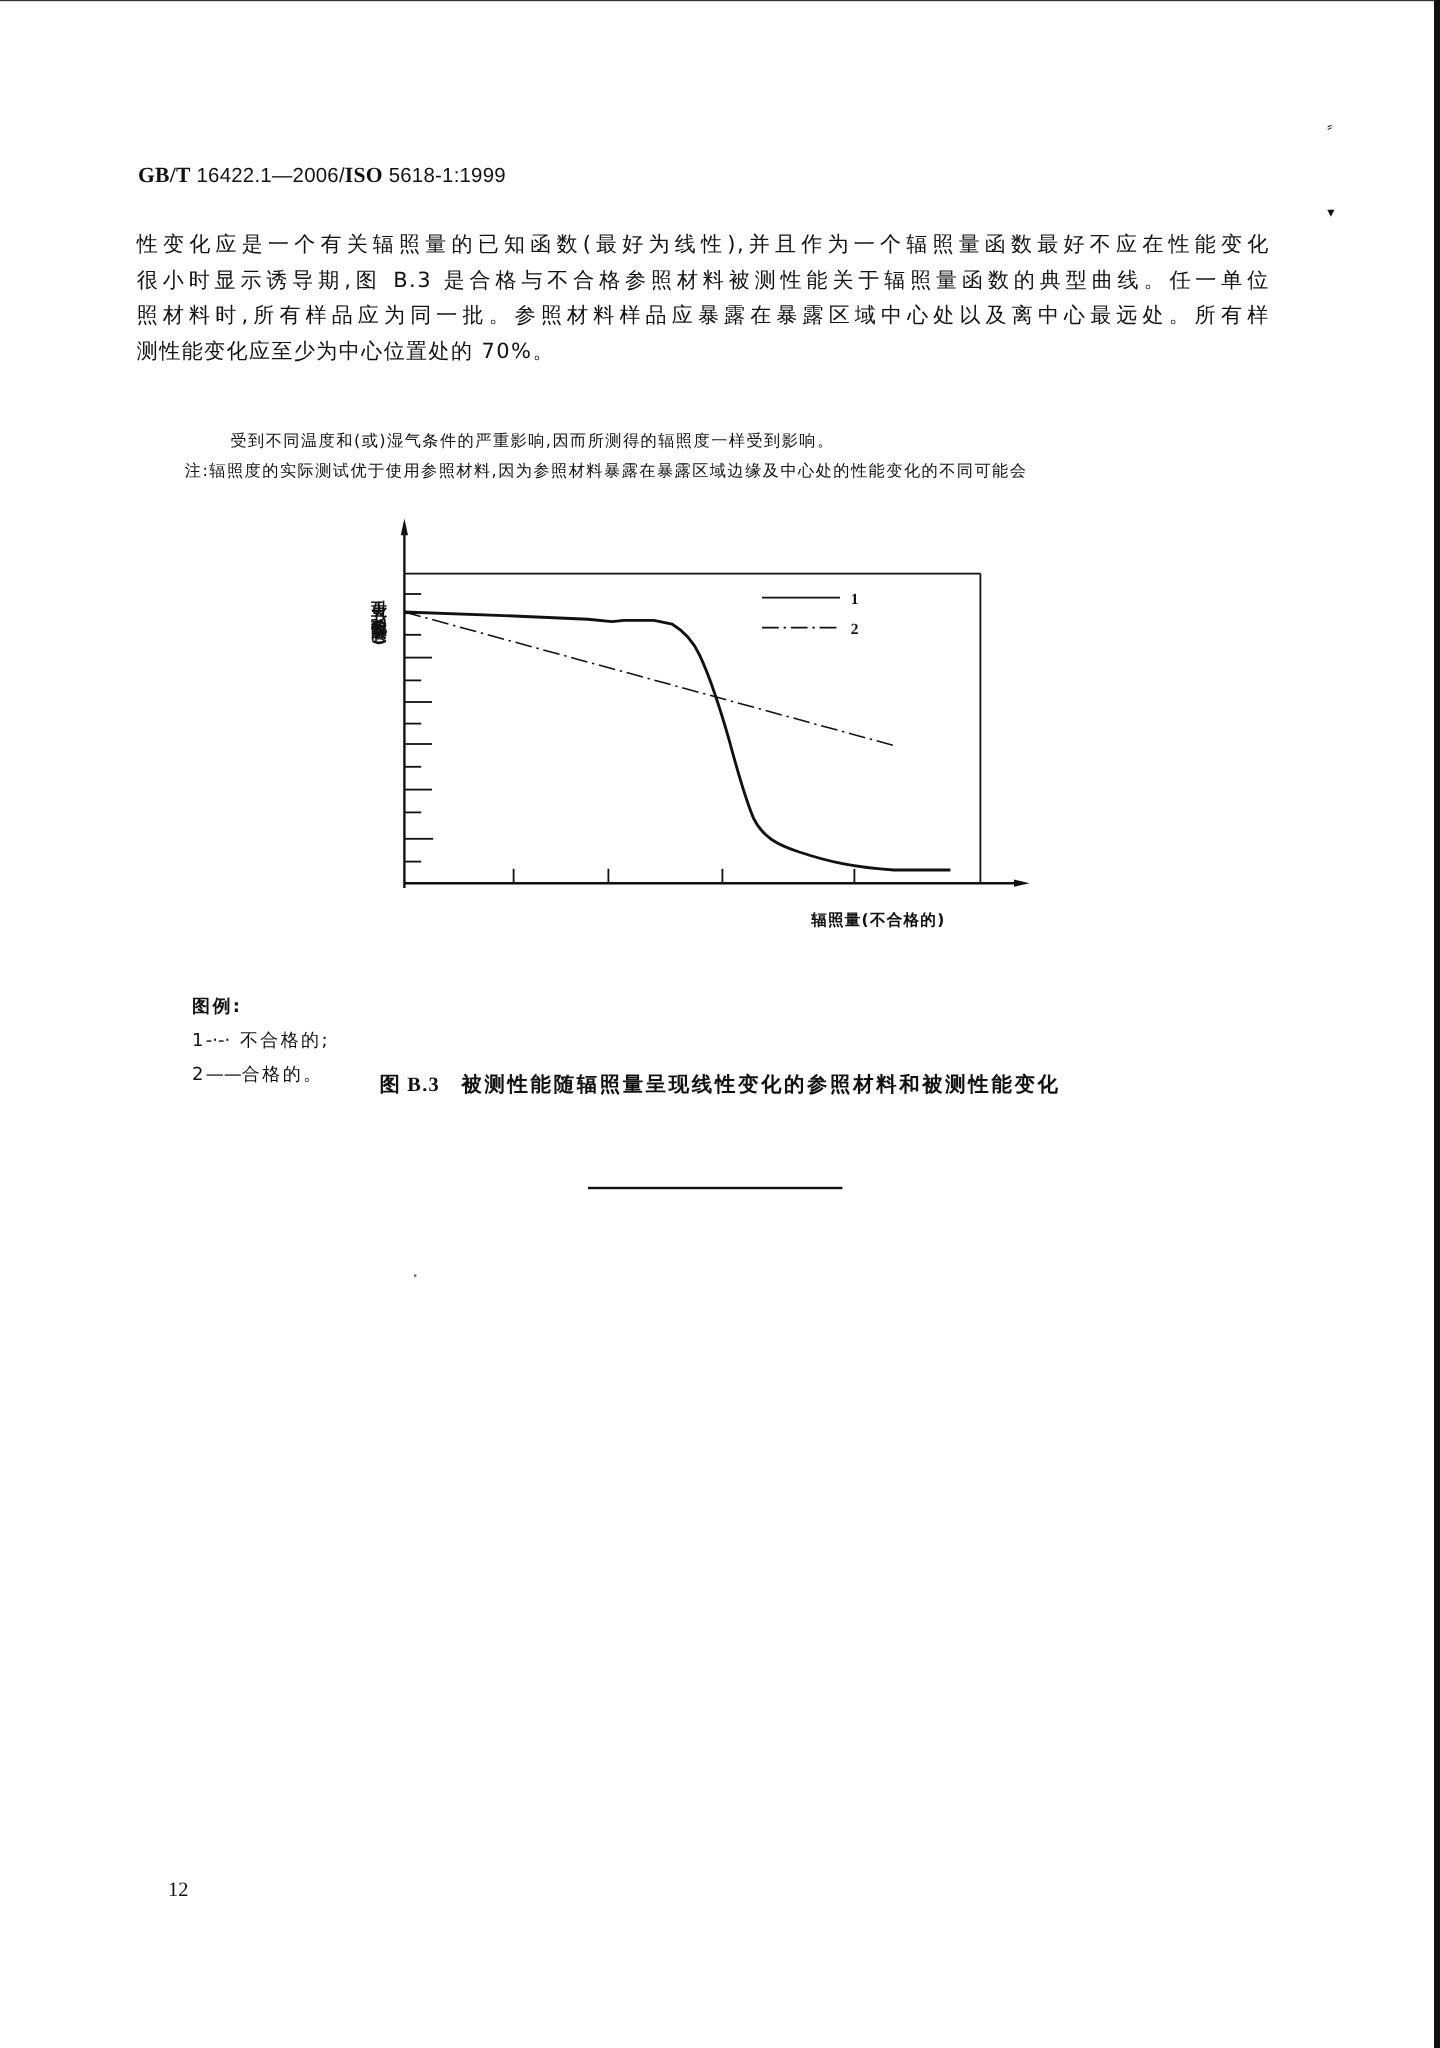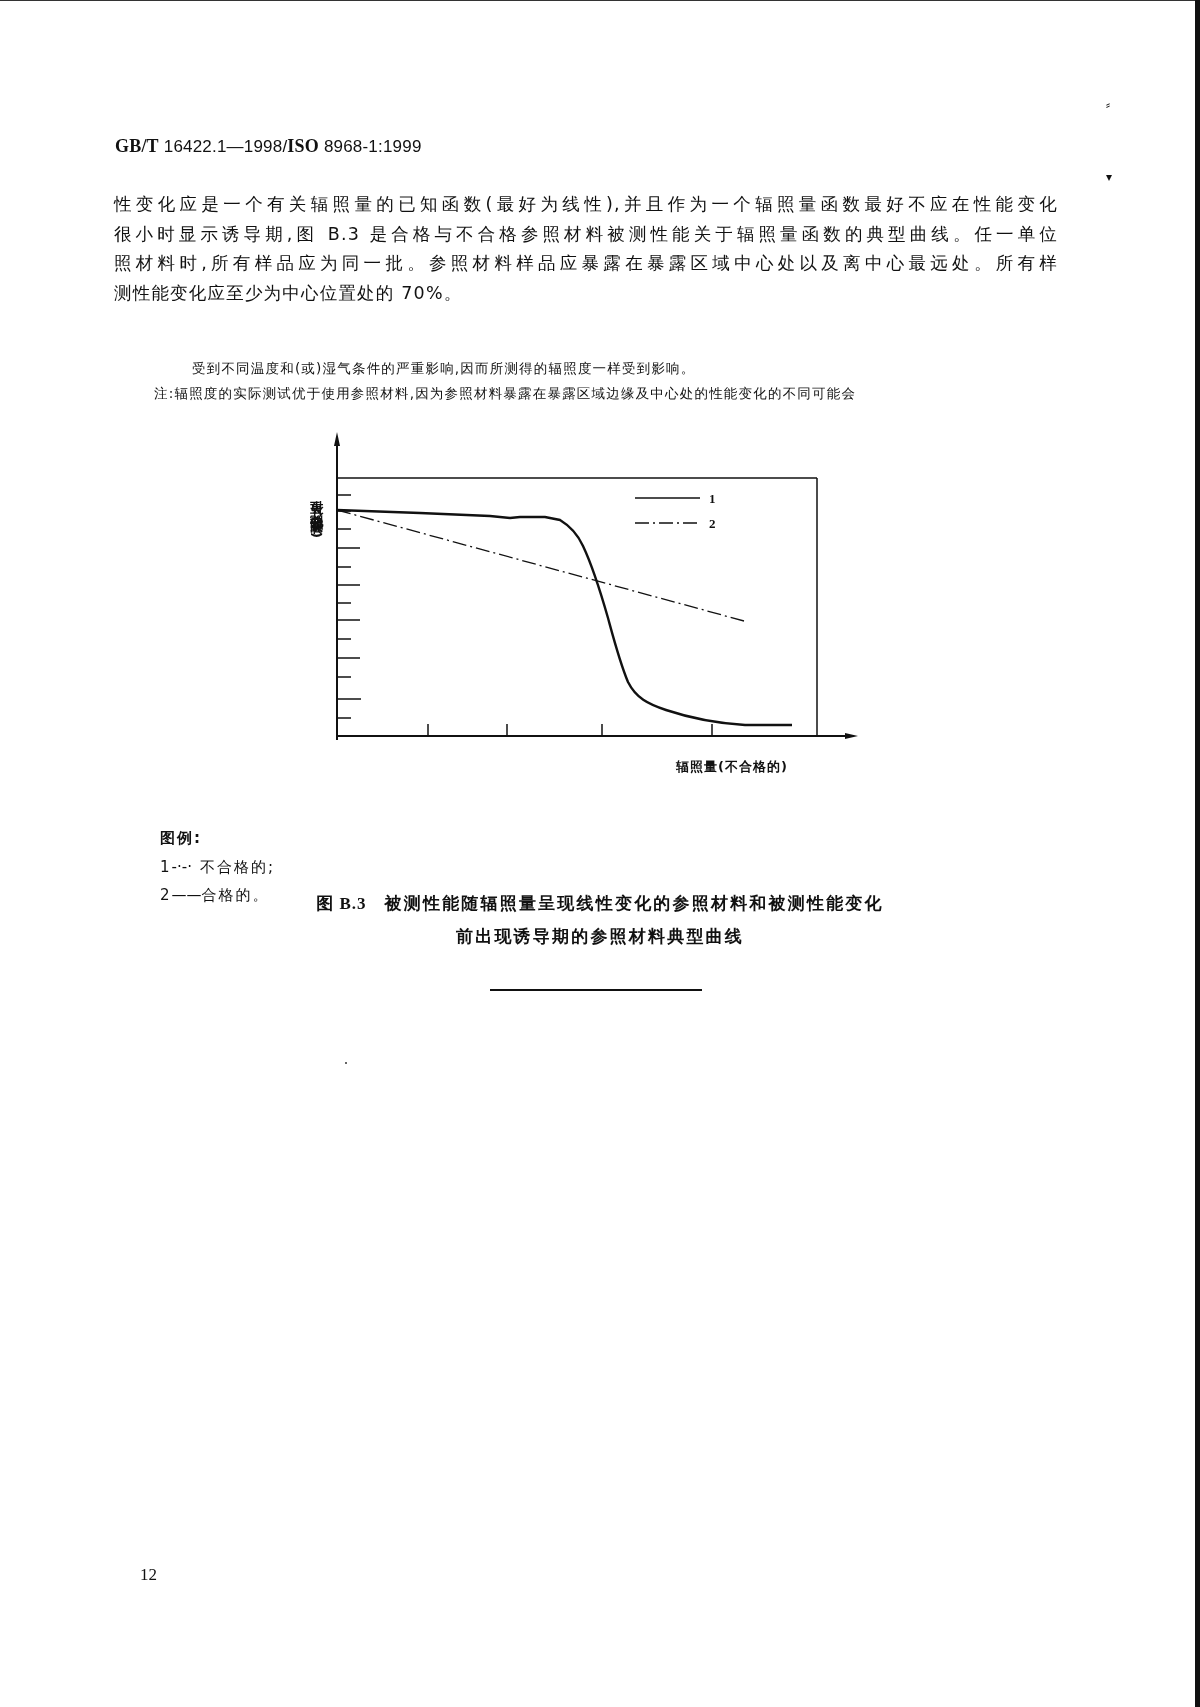--- a/index.html
+++ b/index.html
@@ -68,21 +68,21 @@
 </style>
 </head>
 <body>
 
 <div class="top-edge"></div>
 <div class="right-edge"></div>
 <div class="mark" style="left:1106px; top:98px;">⸗</div>
 <div class="mark" style="left:1106px; top:170px;">▾</div>
 
 <div class="header">
-  <b>GB/T</b><span> 16422.1—1998/</span><b>ISO</b><span> 8968-1:1999</span>
+  <b>GB/T</b><span> 16422.1—2006/</span><b>ISO</b><span> 5618-1:1999</span>
 </div>
 
 <div class="body-text">
   <span class="line">性变化应是一个有关辐照量的已知函数(最好为线性),并且作为一个辐照量函数最好不应在性能变化</span>
   <span class="line">很小时显示诱导期,图 B.3 是合格与不合格参照材料被测性能关于辐照量函数的典型曲线。任一单位</span>
   <span class="line">照材料时,所有样品应为同一批。参照材料样品应暴露在暴露区域中心处以及离中心最远处。所有样</span>
   <span class="line last">测性能变化应至少为中心位置处的 70%。</span>
 </div>
 
 <div class="note">
@@ -144,19 +144,18 @@
   <span class="row">
     <span>1</span><span style="margin:0 8px 0 2px;">-·-·</span><span style="letter-spacing:2px;">不合格的;</span>
   </span>
   <span class="row">
     <span>2</span><span style="margin:0 0 0 2px;">——</span><span style="letter-spacing:2px;">合格的。</span>
   </span>
 </div>
 
 <div class="caption">
   <span class="row"><span class="fig-no">图 B.3</span><span>被测性能随辐照量呈现线性变化的参照材料和被测性能变化</span></span>
-  <span class="row">前出现诱导期的参照材料典型曲线</span>
 </div>
 
 <div class="end-rule"></div>
 <div class="speck"></div>
 
 <div class="page-number">12</div>
 
 </body></html>

